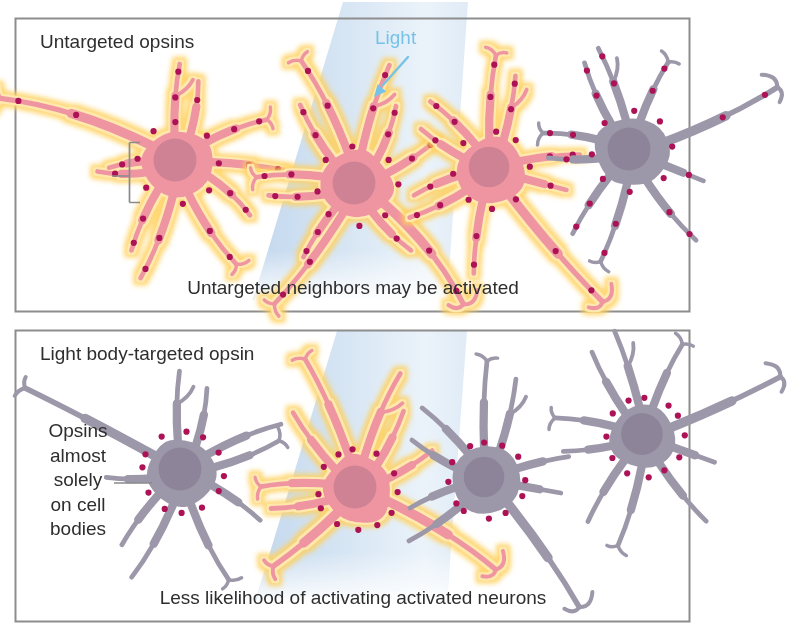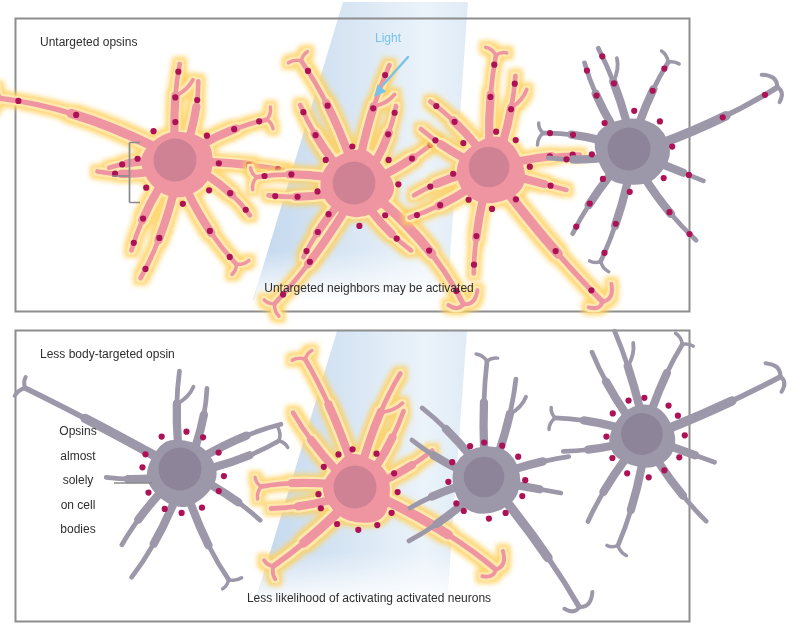--- a/index.html
+++ b/index.html
@@ -1,28 +1,28 @@
 <!DOCTYPE html>
 <html style="--text: #2e2e2e; --light: #77c3e7; --border: #8d8d8d; --pink: #ef95a2; --gray: #9d98a9; --dot: #ac1255; --halo_inner: #ffe8ac; --halo_outer: #ffd05c; --beam_left: #c3d8ee; --beam_mid: #d8e6f4; --beam_right: #ebf3fa;"><head>
 <meta charset="utf-8">
 <style>
   html,body{margin:0;padding:0;background:#fff;}
   #stage{
     position:relative;width:800px;height:641px;background:#fff;overflow:hidden;
     font-family:"Liberation Sans","DejaVu Sans",sans-serif;
   }
   #fig{position:absolute;left:0;top:0;z-index:1;}
-  .t{position:absolute;z-index:3;color:var(--text,#2e2e2e);font-size:12px;line-height:24px;}
+  .t{position:absolute;z-index:3;color:var(--text,#2e2e2e);font-size:19px;line-height:24px;}
   .title1{left:40px;top:30px;}
   .title2{left:40px;top:342px;}
   .light-label{left:375px;top:26px;color:var(--light,#77c3e7);}
   .side{width:132px;text-align:center;white-space:pre-line;line-height:24.5px;}
   .side1{left:9px;top:112px;}
   .side2{left:12px;top:419px;}
-  .cap{left:15px;width:676px;text-align:center;margin-left:16px;}
+  .cap{left:15px;width:676px;text-align:center;}
   .cap1{top:276px;}
   .cap2{top:586px;}
 </style>
 </head>
 <body>
 
 <div id="stage">
 
   <svg id="fig" width="800" height="641" viewBox="0 0 800 641">
     <defs>
@@ -513,20 +513,20 @@
     <g stroke="#8a8a8a" stroke-width="1.7" fill="none">
       <path d="M112,176 H129.5 M129.5,142.5 V202.5 M129.5,142.5 H140 M129.5,202.5 H140"></path>
     </g>
     <path d="M114,483 H152" stroke="#8a8a8a" stroke-width="1.7" fill="none"></path>
   </svg>
 
   <div class="t title1">Untargeted opsins</div>
   <div class="t light-label">Light</div>
   <div class="t cap cap1">Untargeted neighbors may be activated</div>
 
-  <div class="t title2">Less body-targeted opsin</div>
+  <div class="t title2">Light body-targeted opsin</div>
   <div class="t side side2">Opsins
 almost
 solely
 on cell
 bodies</div>
   <div class="t cap cap2">Less likelihood of activating activated neurons</div>
 </div>
 
 </body></html>

